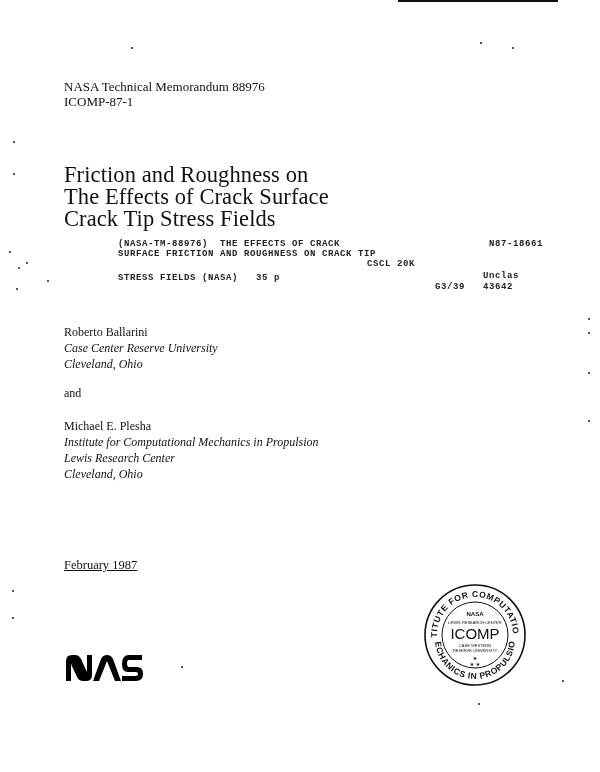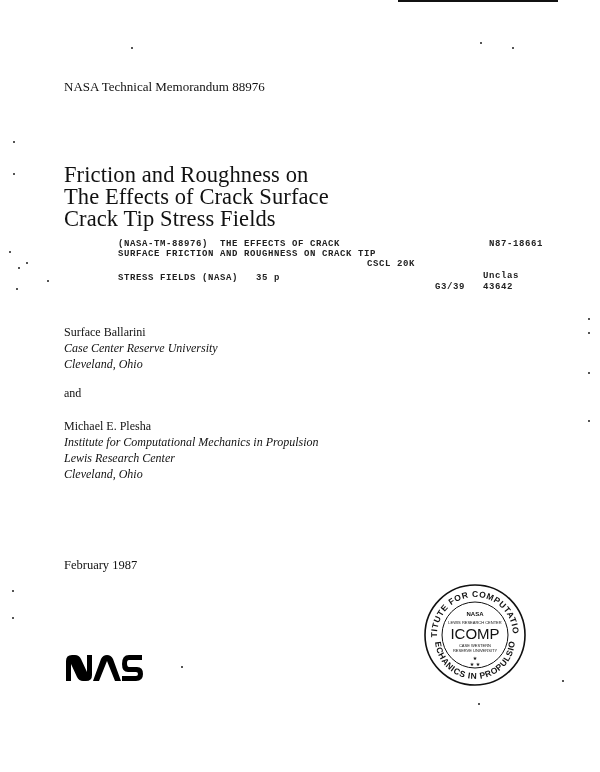--- a/index.html
+++ b/index.html
@@ -11,51 +11,52 @@
   .abs { position: absolute; }
   .serif { font-family: "Liberation Serif", "DejaVu Serif", serif; }
   .mono { font-family: "Liberation Mono", "DejaVu Sans Mono", monospace; }
   .top-rule { left: 398px; top: 0; width: 160px; height: 2px; background: #111; }
   .memo { left: 64px; top: 79px; font-size: 13px; line-height: 15px; }
   .title { left: 64px; top: 164px; font-size: 22.5px; line-height: 22px; font-weight: normal; margin: 0; letter-spacing: 0.1px; }
   .type { font-size: 9px; line-height: 10px; letter-spacing: 0.6px; color: #222; font-weight: bold; white-space: pre; }
   .author-block { left: 64px; font-size: 12px; line-height: 16px; }
   .author-block .name { font-style: normal; }
   .author-block .aff { font-style: italic; }
-  .date { left: 64px; top: 558px; font-size: 12.5px; }
+  .date { left: 64px; top: 558px; font-size: 12.5px; text-decoration: underline; }
   .nasa-logo { left: 66px; top: 655px; }
   .seal { left: 423px; top: 583px; }
   .dot { position: absolute; background: #555; width: 2px; height: 2px; }
 </style>
 </head>
 <body>
 
 <div class="abs top-rule"></div>
 
 <div class="abs memo serif">
   <div>NASA Technical Memorandum 88976</div>
+  <div>ICOMP-87-1</div>
 </div>
 
 <h1 class="abs title serif">
   <div>Friction and Roughness on</div>
   <div>The Effects of Crack Surface</div>
   <div>Crack Tip Stress Fields</div>
 </h1>
 
 <div class="abs type mono" style="left:118px; top:239px;">(NASA-TM-88976)  THE EFFECTS OF CRACK</div>
 <div class="abs type mono" style="left:118px; top:249px;">SURFACE FRICTION AND ROUGHNESS ON CRACK TIP</div>
 <div class="abs type mono" style="left:118px; top:259px;margin-top:14px;">STRESS FIELDS (NASA)   35 p</div>
 <div class="abs type mono" style="left:367px; top:259px;">CSCL 20K</div>
 <div class="abs type mono" style="left:483px; top:239px;padding-left:6px;">N87-18661</div>
 <div class="abs type mono" style="left:483px; top:271px;">Unclas</div>
 <div class="abs type mono" style="left:435px; top:282px;">G3/39</div>
 <div class="abs type mono" style="left:483px; top:282px;text-align:right;">43642</div>
 
 <div class="abs author-block serif" style="top:324px;">
-  <div class="name">Surface Ballarini</div>
+  <div class="name">Roberto Ballarini</div>
   <div class="aff">Case Center Reserve University</div>
   <div class="aff">Cleveland, Ohio</div>
 </div>
 
 <div class="abs author-block serif" style="top:385px;">and</div>
 
 <div class="abs author-block serif" style="top:418px;">
   <div class="name">Michael E. Plesha</div>
   <div class="aff">Institute for Computational Mechanics in Propulsion</div>
   <div class="aff">Lewis Research Center</div>

